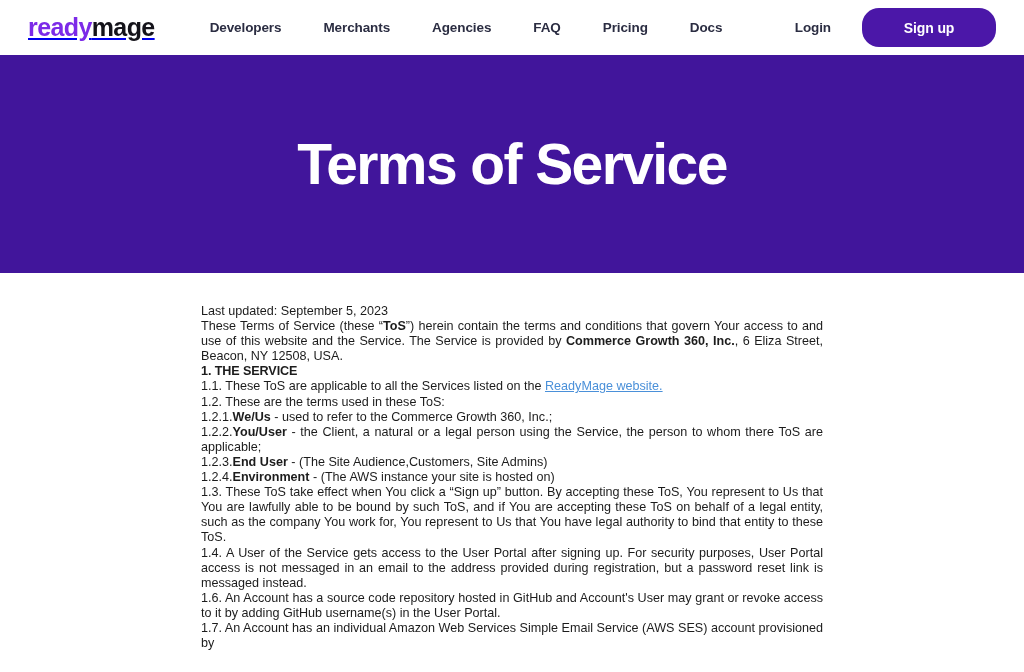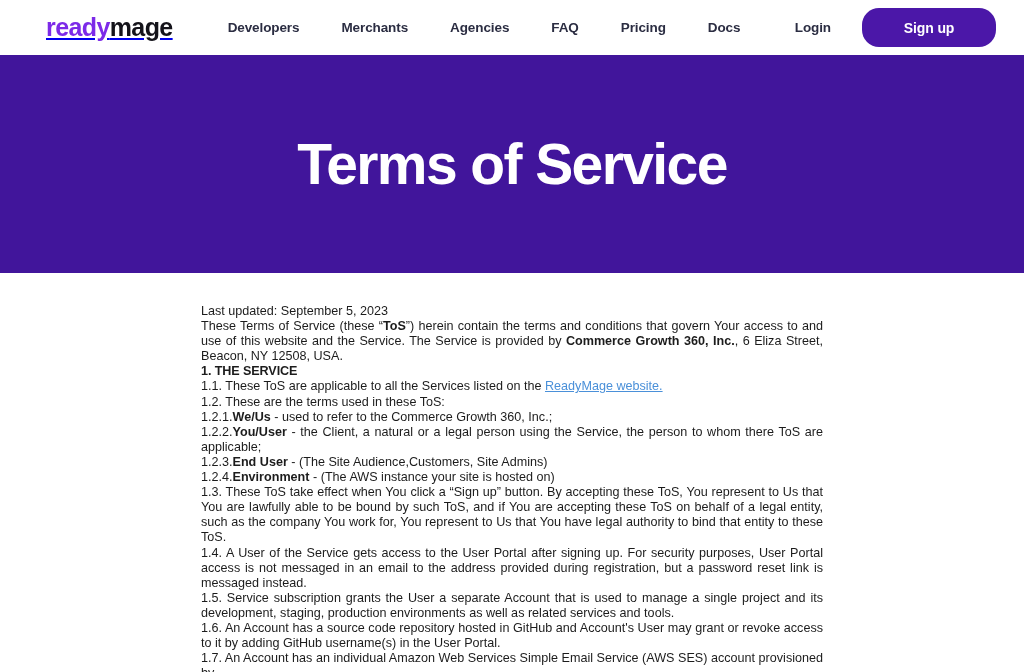--- a/index.html
+++ b/index.html
@@ -24,21 +24,20 @@
   }
 
   .logo {
     font-size: 25px;
     font-weight: 700;
     letter-spacing: -0.6px;
     line-height: 1;
     white-space: nowrap;
     margin-right: 34px;
     user-select: none;
-    margin-left: 18px;
   }
   .logo .ready { color: #7c2ae8; }
   .logo .mage  { color: #14131a; }
 
   .nav-links {
     display: flex;
     align-items: center;
     list-style: none;
   }
   .nav-links li { display: block; }
@@ -193,18 +192,17 @@
     <p class="clause flush"><span class="num-pad">1.2.1.</span><b class="term">We/Us</b><span> - used to refer to the Commerce Growth 360, Inc.;</span></p>
 
     <p class="clause"><span class="num-pad">1.2.2.</span><b class="term">You/User</b><span> - the Client, a natural or a legal person using the Service, the person to whom there ToS are applicable;</span></p>
 
     <p class="clause flush"><span class="num-pad">1.2.3.</span><b class="term">End User</b><span> - (The Site Audience,Customers, Site Admins)</span></p>
 
     <p class="clause flush"><span class="num-pad">1.2.4.</span><b class="term">Environment</b><span> -  (The AWS instance your site is hosted on)</span></p>
 
     <p class="clause">1.3. These ToS take effect when You click a “Sign up” button. By accepting these ToS, You represent to Us that You are lawfully able to be bound by such ToS, and if You are accepting these ToS on behalf of a legal entity, such as the company You work for, You represent to Us that You have legal authority to bind that entity to these ToS.</p>
     <p class="clause">1.4. A User of the Service gets access to the User Portal after signing up. For security purposes, User Portal access is not messaged in an email to the address provided during registration, but a password reset link is messaged instead.</p>
-    <p class="clause">1.5. Service subscription grants the User a separate Account that is used to manage a single project and its development, staging, production environments as well as related services and tools.</p>
     <p class="clause">1.6. An Account has a source code repository hosted in GitHub and Account's User may grant or revoke access to it by adding GitHub username(s) in the User Portal.</p>
     <p class="clause">1.7. An Account has an individual Amazon Web Services Simple Email Service (AWS SES) account provisioned by</p>
 
   </article>
 </main>
 
 </body></html>

